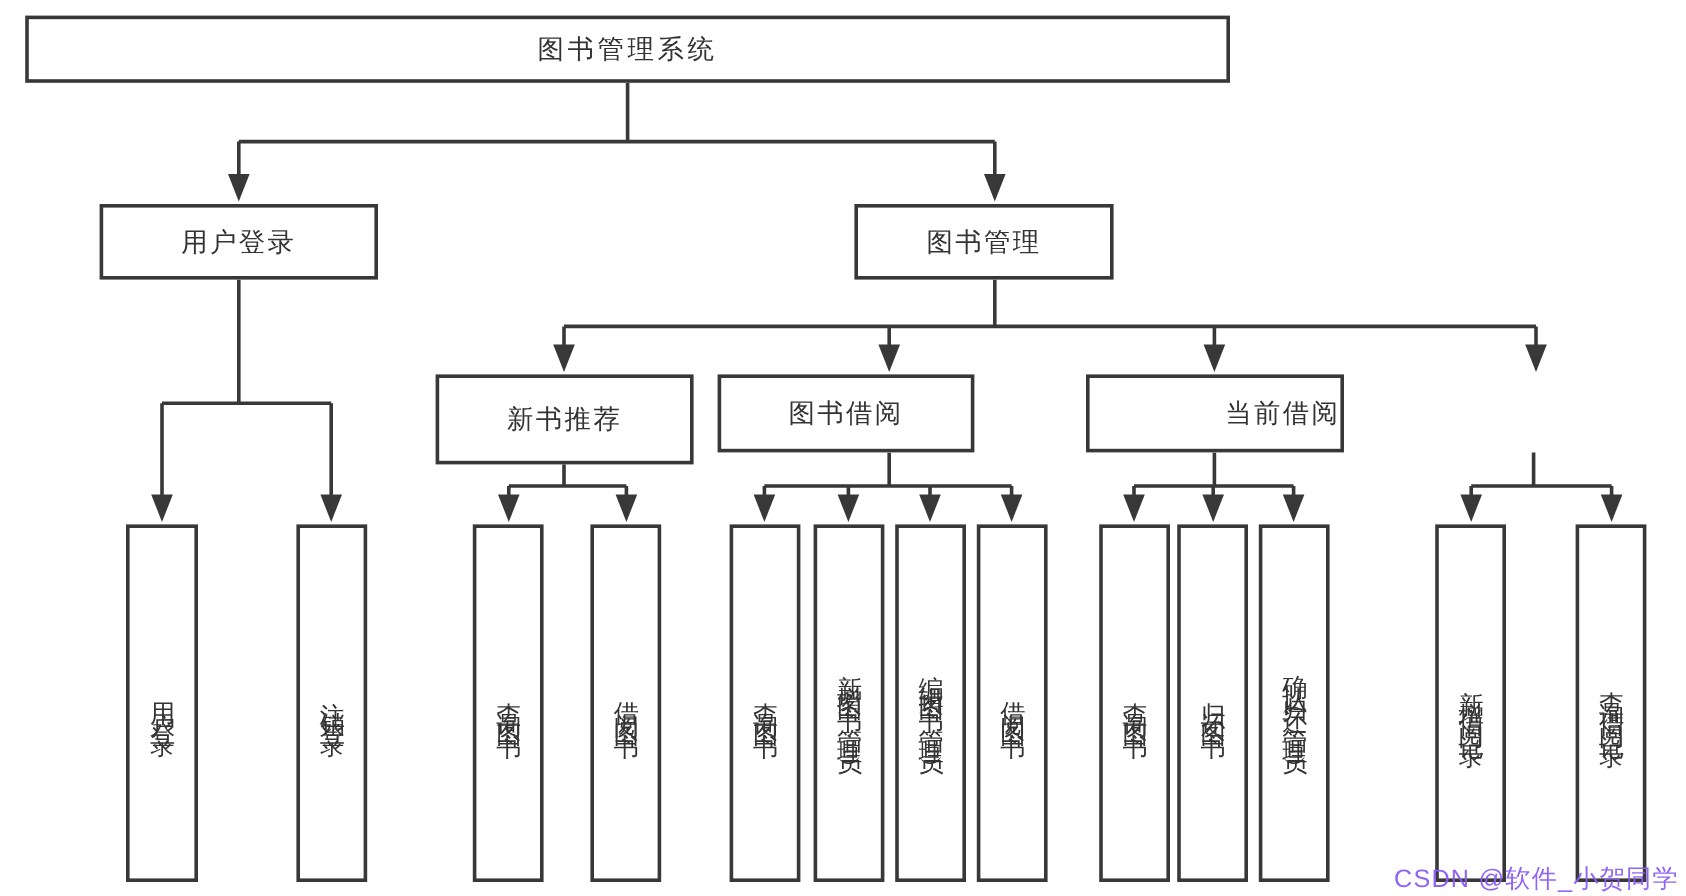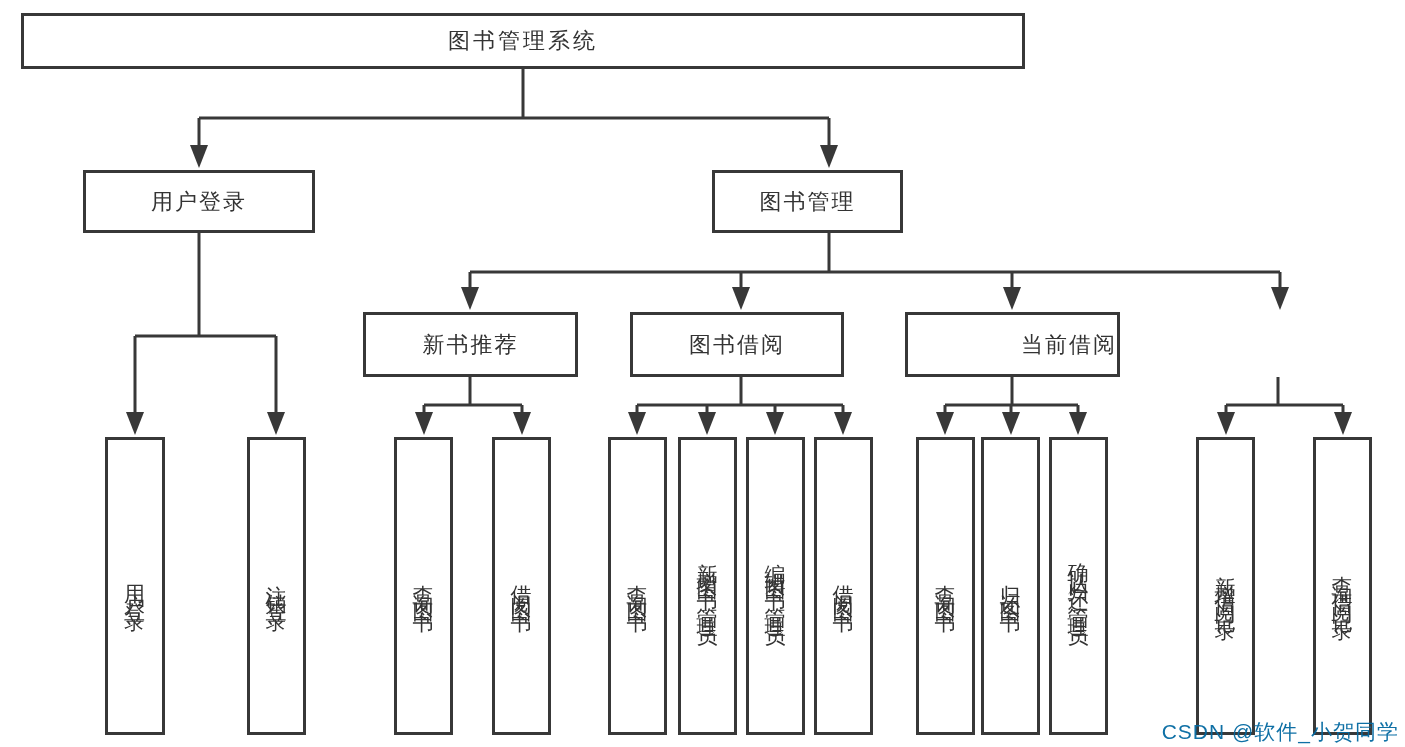--- a/index.html
+++ b/index.html
@@ -41,21 +41,21 @@
     line-height: 1;
     letter-spacing: 9px;
     white-space: nowrap;
   }
   .watermark {
     position: absolute;
     right: 6px;
     bottom: 1px;
     font-size: 21px;
     letter-spacing: 1px;
-    color: #0369a1;
+    color: #8b5cf6;
     opacity: 0.95;
     z-index: 5;
     white-space: nowrap;
   }
 </style>
 </head>
 <body>
 
 <div class="stage">
 
@@ -102,28 +102,28 @@
     </g>
   </svg>
 
   <div class="box h root" style="left:21px; top:13px; width:1004px; height:56px;">
     <span>图书管理系统</span>
   </div>
 
   <div class="box h" style="left:83px; top:170px; width:232px; height:63px;">
     <span>用户登录</span>
   </div>
-  <div class="box h" style="left:712px; top:170px; width:191px; height:63px;">
+  <div class="box h" style="left:712px; top:170px; width:216px; height:63px;">
     <span>图书管理</span>
   </div>
 
-  <div class="box h" style="left:363px; top:312px; width:215px; height:65px;align-items:center;">
+  <div class="box h" style="left:363px; top:312px; width:215px; height:75px;align-items:center;">
     <span>新书推荐</span>
   </div>
-  <div class="box h" style="left:630px; top:312px; width:214px; height:65px;">
+  <div class="box h" style="left:598px; top:312px; width:214px; height:65px;">
     <span>图书借阅</span>
   </div>
   <div class="box h" style="left:905px; top:312px; width:215px; height:65px;justify-content:flex-end;">
     <span>当前借阅</span>
   </div>
 
   <div class="box leaf" style="left:105px; top:437px; width:60px; height:298px;">
     <span class="v">用户登录</span>
   </div>
   <div class="box leaf" style="left:247px; top:437px; width:59px; height:298px;">

